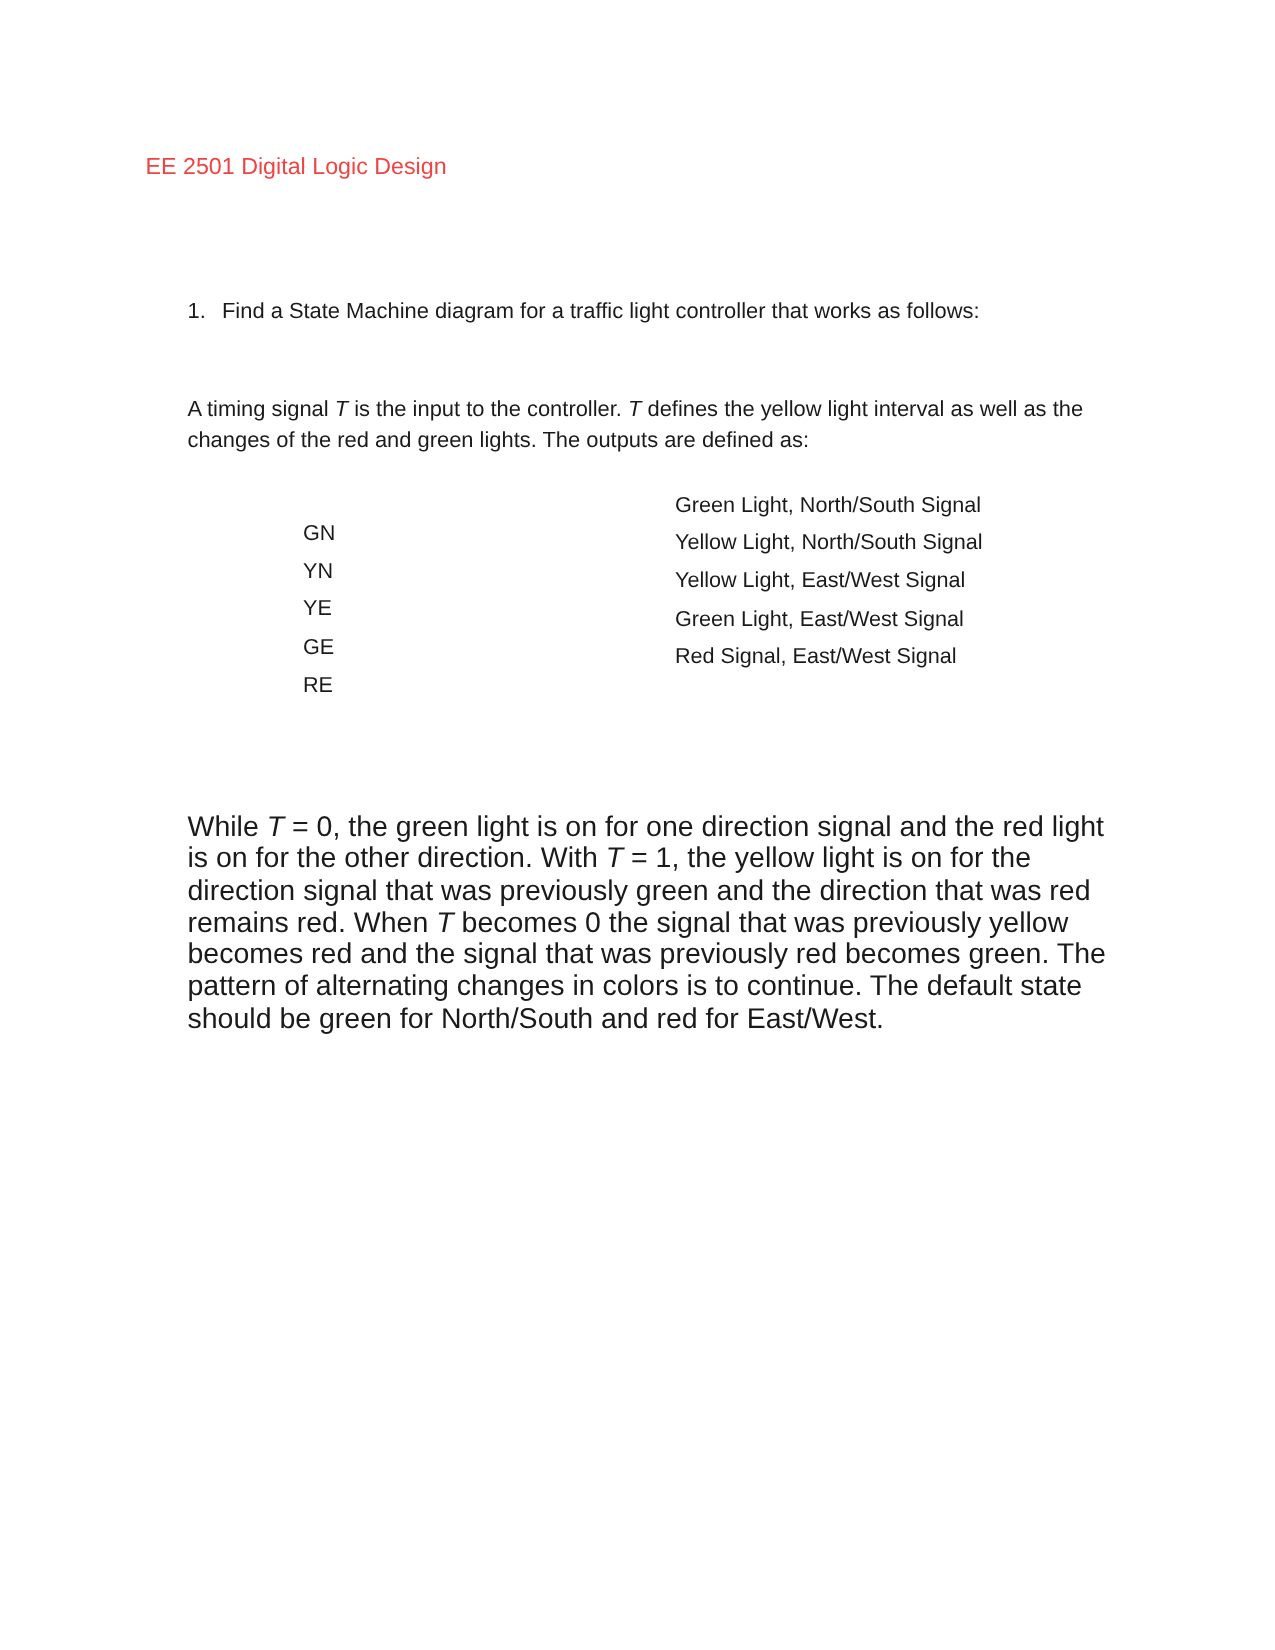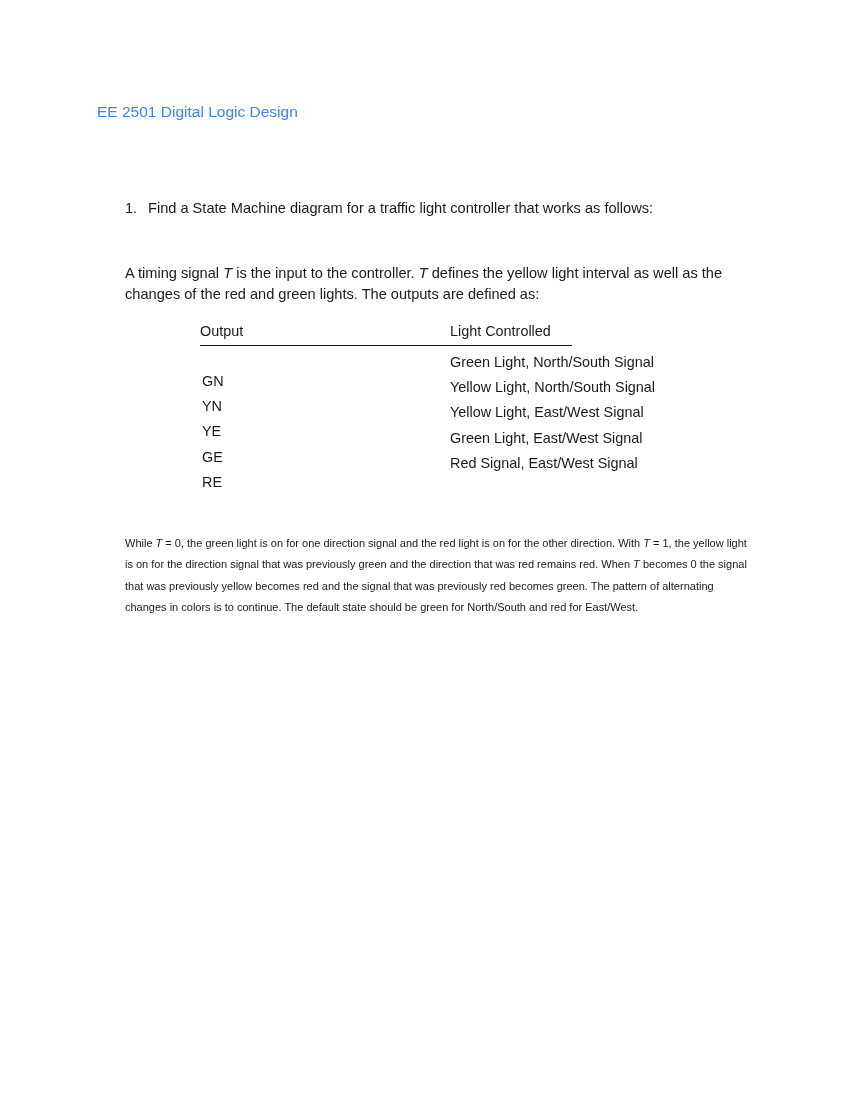--- a/index.html
+++ b/index.html
@@ -26,21 +26,21 @@
   
   .doc-header {
     position: absolute;
     left: 97px;
     top: 101px;
     width: 660px;
   }
   .header-line {
     font-size: 15.5px;
     line-height: 22px;
-    color: #3b82f6;
+    color: #ef4444;
     white-space: pre;
   }
   .header-line.course {
     margin-bottom: 18px;
   }
   .name-label {
     margin-left: 16px;
   }
   .name-blank {
     display: inline-block;
@@ -118,21 +118,21 @@
   }
   .table-row .col-a { left: 2px; margin-top: 19px; }
   .table-row .col-b { left: 250px; white-space: nowrap; }
 
   
   .closing-para {
     position: absolute;
     left: 125px;
     top: 522px;
     width: 624px;
-    font-size: 11px;
+    font-size: 19px;
     line-height: 21.3px;
   }
 
   .var {
     font-style: italic;
   }
 </style>
 </head>
 <body>
 
@@ -145,24 +145,20 @@
   <div class="problem">
     <span class="problem-number">1.</span>
     <span class="problem-text">Find a State Machine diagram for a traffic light controller that works as follows:</span>
   </div>
 
   <p class="intro-para">
     <span>A timing signal </span><span class="var">T</span><span> is the input to the controller.  </span><span class="var">T</span><span> defines the yellow light interval as well as the changes of the red and green lights.  The outputs are defined as:</span>
   </p>
 
   <div class="output-table">
-    <div class="table-head">
-      <span class="col-a">Output</span>
-      <span class="col-b">Light Controlled</span>
-    </div>
     <div class="table-body">
 
       <div class="table-row">
         <span class="col-a">GN</span>
         <span class="col-b">Green Light, North/South Signal</span>
       </div>
 
       <div class="table-row">
         <span class="col-a">YN</span>
         <span class="col-b">Yellow Light, North/South Signal</span>

